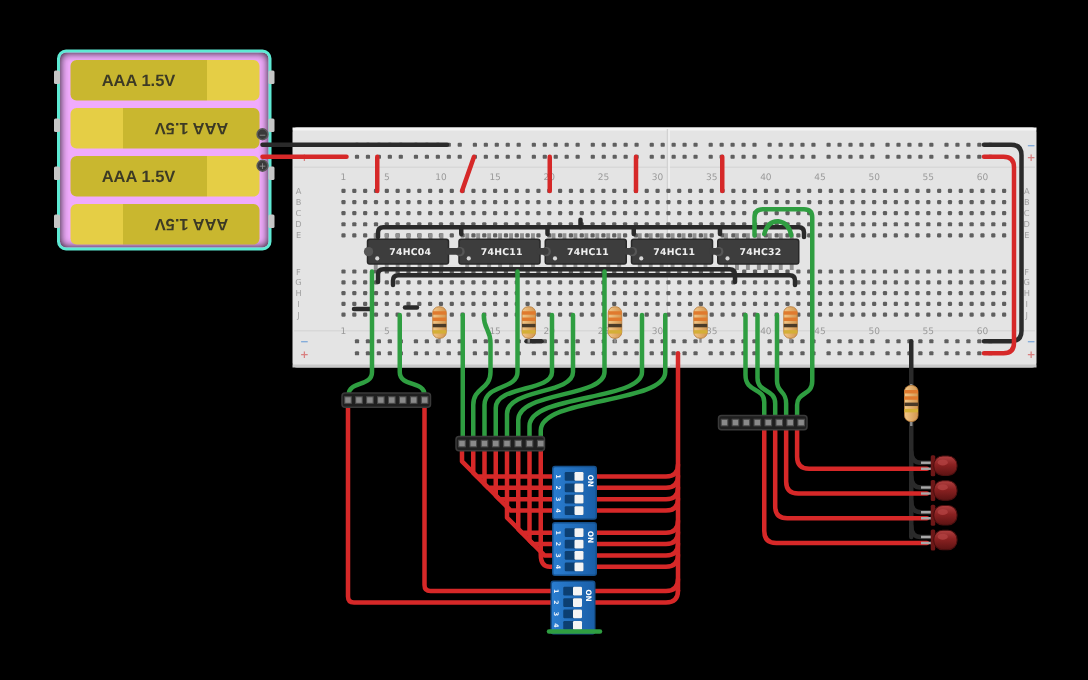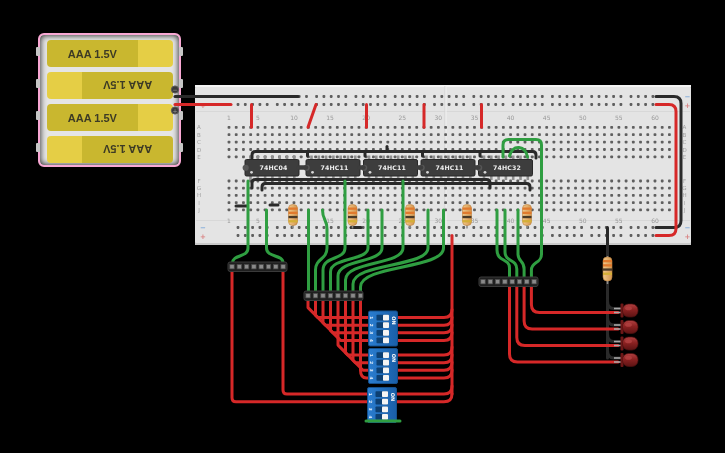--- a/index.html
+++ b/index.html
@@ -1,19 +1,19 @@
 <!DOCTYPE html>
 <html><head>
 <meta charset="utf-8">
 <style>
   html,body{margin:0;padding:0;background:#000;}
   #stage{position:relative;width:725px;height:453px;background:#000;overflow:hidden;
          font-family:"Liberation Sans","DejaVu Sans",sans-serif;}
   #battery-pack{position:absolute;left:38px;top:33px;width:143px;height:134px;
-    background:#e5e5e5;border:2px solid #f9a8d4;border-radius:6px;box-sizing:border-box;z-index:1;
+    background:#f0abfc;border:2px solid #5eead4;border-radius:6px;box-sizing:border-box;z-index:1;
     box-shadow:inset 0 0 6px #111;text-decoration:underline;}
   .cell{position:absolute;left:7px;width:126px;height:27px;border-radius:4px;
     display:flex;align-items:center;}
   .cell .main{position:absolute;inset:0;border-radius:4px;}
   .cell span{position:relative;flex:0 0 72%;text-align:center;font-weight:bold;font-size:11px;color:#3c3a25;}
   .cell.flipped{transform:rotate(180deg);}
   .nub{position:absolute;width:4px;height:9px;background:#c6c6c6;border-radius:1px;}
   #circuit-svg{position:absolute;left:0;top:0;z-index:2;}
   svg text{font-family:"DejaVu Sans","Liberation Sans",sans-serif;}
 </style>

